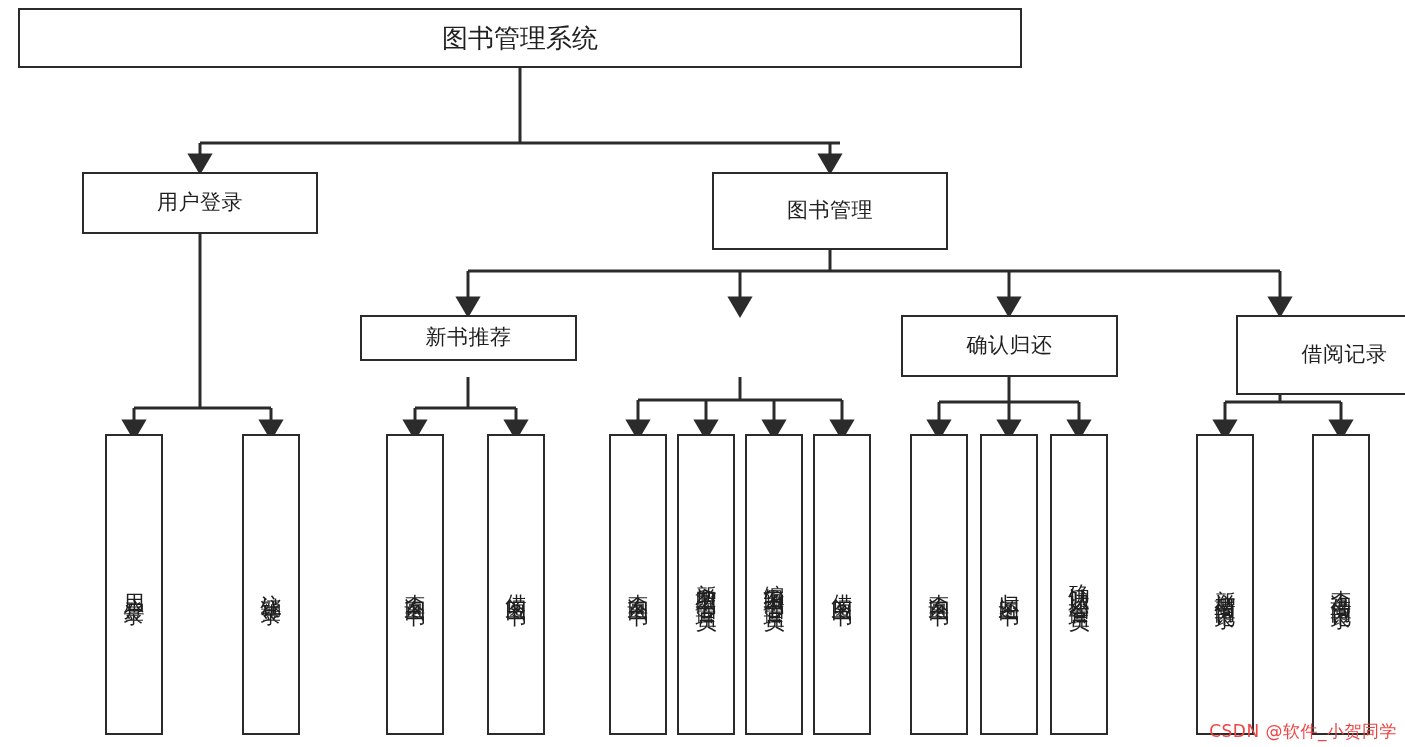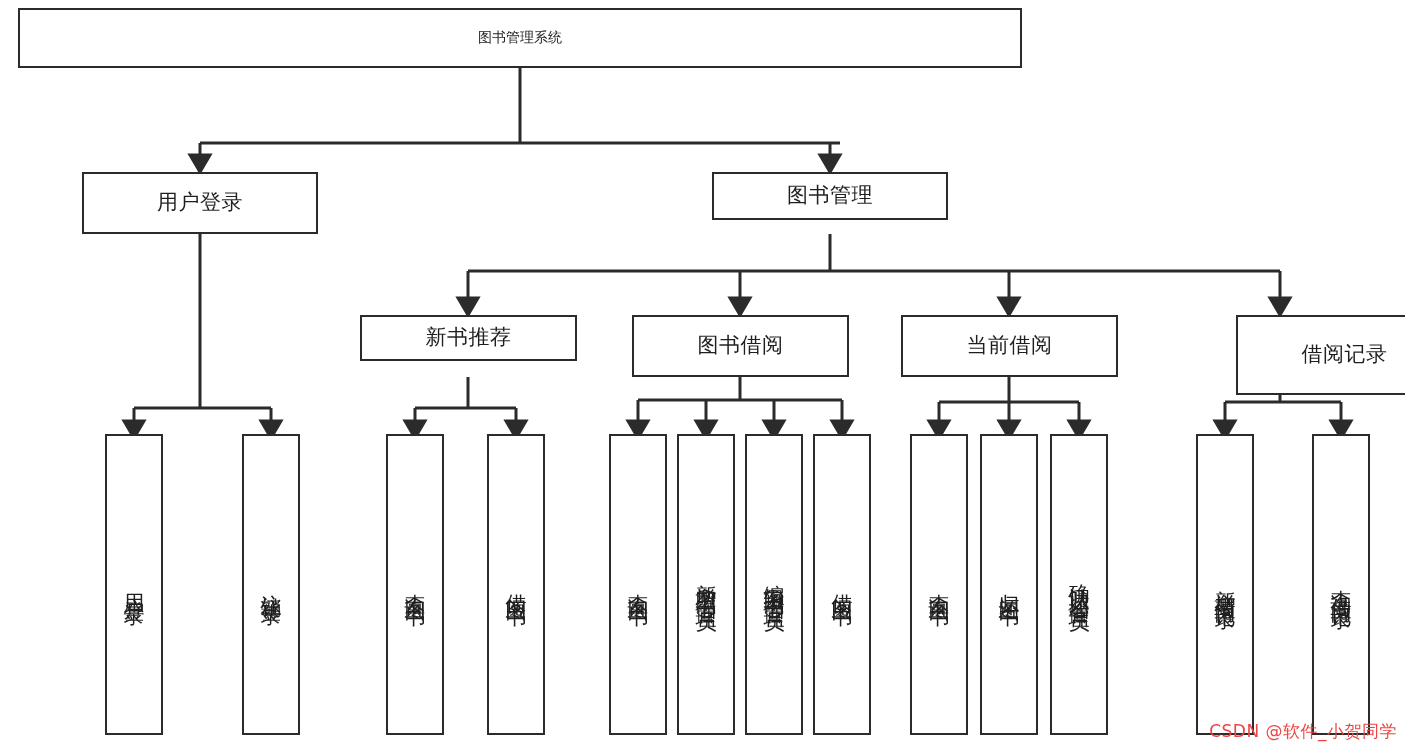--- a/index.html
+++ b/index.html
@@ -30,21 +30,21 @@
     justify-content:center;
     text-align:center;
     color:#1f1f1f;
   }
   .node.h{
     font-size:21px;
     line-height:1.1;
     letter-spacing:0.5px;
   }
   .node.root{
-    font-size:14px;
+    font-size:26px;
   }
   .node.leaf{
     writing-mode:vertical-rl;
     text-orientation:upright;
     font-size:21px;
     letter-spacing:4px;
     line-height:1.15;
     padding:6px 0;
     align-items:center;
     justify-content:center;
@@ -120,32 +120,29 @@
     </g>
   </svg>
 
   <div class="node root" style="left:18px; top:8px; width:1004px; height:60px;">
     <span class="lbl">图书管理系统</span>
   </div>
 
   <div class="node h" style="left:82px; top:172px; width:236px; height:62px;">
     <span class="lbl">用户登录</span>
   </div>
-  <div class="node h" style="left:712px; top:172px; width:236px; height:48px;align-items:center;">
+  <div class="node h" style="left:712px; top:172px; width:236px; height:78px;align-items:center;">
     <span class="lbl">图书管理</span>
   </div>
 
   <div class="node h" style="left:360px; top:315px; width:217px; height:46px;">
     <span class="lbl">新书推荐</span>
   </div>
-  <div class="node h" style="left:632px; top:315px; width:217px; height:62px;">
-    <span class="lbl">图书借阅</span>
-  </div>
   <div class="node h" style="left:901px; top:315px; width:217px; height:62px;">
-    <span class="lbl">当前借阅</span>
+    <span class="lbl">确认归还</span>
   </div>
   <div class="node h" style="left:1216px; top:315px; width:217px; height:80px;margin-left:20px;">
     <span class="lbl">借阅记录</span>
   </div>
 
   <div class="node leaf" style="left:105px; top:434px; width:58px; height:301px;">
     <span class="lbl">用户登录</span>
   </div>
   <div class="node leaf" style="left:242px; top:434px; width:58px; height:301px;">
     <span class="lbl">注销登录</span>

